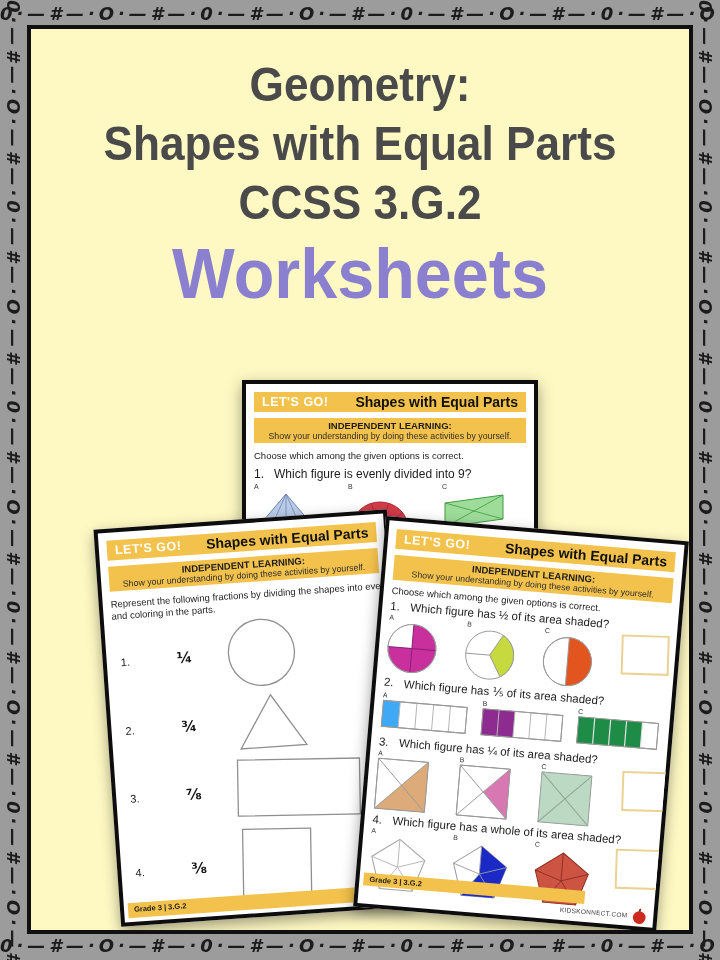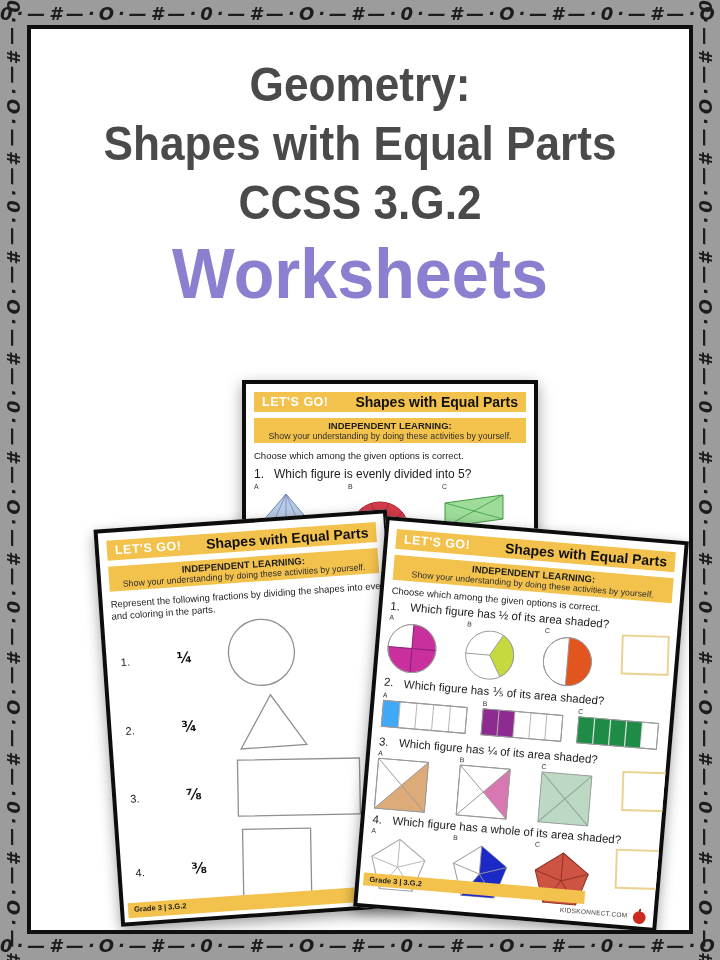--- a/index.html
+++ b/index.html
@@ -9,21 +9,21 @@
   
   .doodle{position:absolute;height:27px;line-height:27px;color:#1c1c1c;
     font-family:"DejaVu Sans",sans-serif;font-style:italic;font-weight:bold;
     font-size:18px;letter-spacing:4px;white-space:nowrap;overflow:hidden;}
   .doodle-top{left:0;top:0;width:720px;}
   .doodle-bottom{left:0;top:932px;width:720px;}
   .doodle-left{left:0;top:0;width:960px;transform:translateX(27px) rotate(90deg);transform-origin:0 0;}
   .doodle-right{left:0;top:0;width:960px;transform:translateX(719px) rotate(90deg);transform-origin:0 0;}
 
   .inner{position:absolute;left:27px;right:27px;top:25px;bottom:26px;
-    border:4px solid #101010;background:#ffffff;overflow:hidden;}
+    border:4px solid #101010;background:#fef9c3;overflow:hidden;}
 
   
   .title-wrap{margin-top:26px;text-align:center;}
   .title-line{font-size:48px;line-height:59px;font-weight:bold;color:#4a4a4a;
     transform:scaleX(.92);transform-origin:center;}
   .subtitle{font-size:70px;line-height:80px;font-weight:600;color:#8b80cf;
     margin-top:2px;transform:scaleX(.95);transform-origin:center;}
 
   
   .sheet{position:absolute;background:#fff;border:4px solid #0d0d0d;box-sizing:border-box;
@@ -100,21 +100,21 @@
         <span class="lets-go">LET'S GO!</span>
         <span class="sheet-title">Shapes with Equal Parts</span>
       </div>
       <div class="info-box">
         <div class="info-heading">INDEPENDENT LEARNING:</div>
         <div class="info-text">Show your understanding by doing these activities by yourself.</div>
       </div>
       <div class="instruction">Choose which among the given options is correct.</div>
       <div class="q-line">
         <span class="q-num">1.</span>
-        <span class="q-text">Which figure is evenly divided into 5?</span>
+        <span class="q-text">Which figure is evenly divided into 9?</span>
       </div>
       <div class="opts opts-back">
         <div class="opt">
           <span class="opt-label">A</span>
           <svg width="64" height="40" viewBox="0 0 64 40">
             <path d="M32,3 L3,37 L61,37 Z" fill="#b9cbe8" stroke="#6f87b5" stroke-width="1"></path>
             <path d="M32,3 L17,37 M32,3 L32,37 M32,3 L47,37" stroke="#6f87b5" stroke-width="0.8" fill="none"></path>
           </svg>
         </div>
         <div class="opt">

